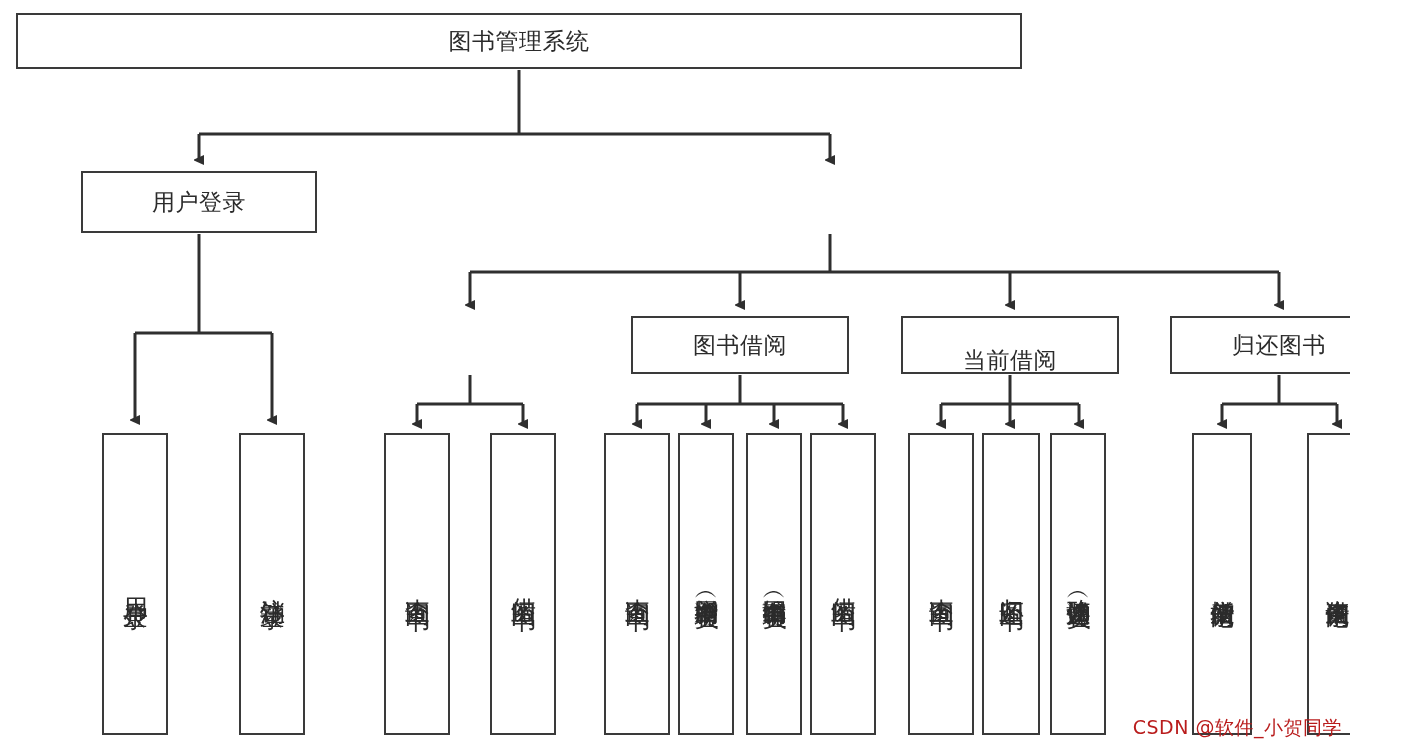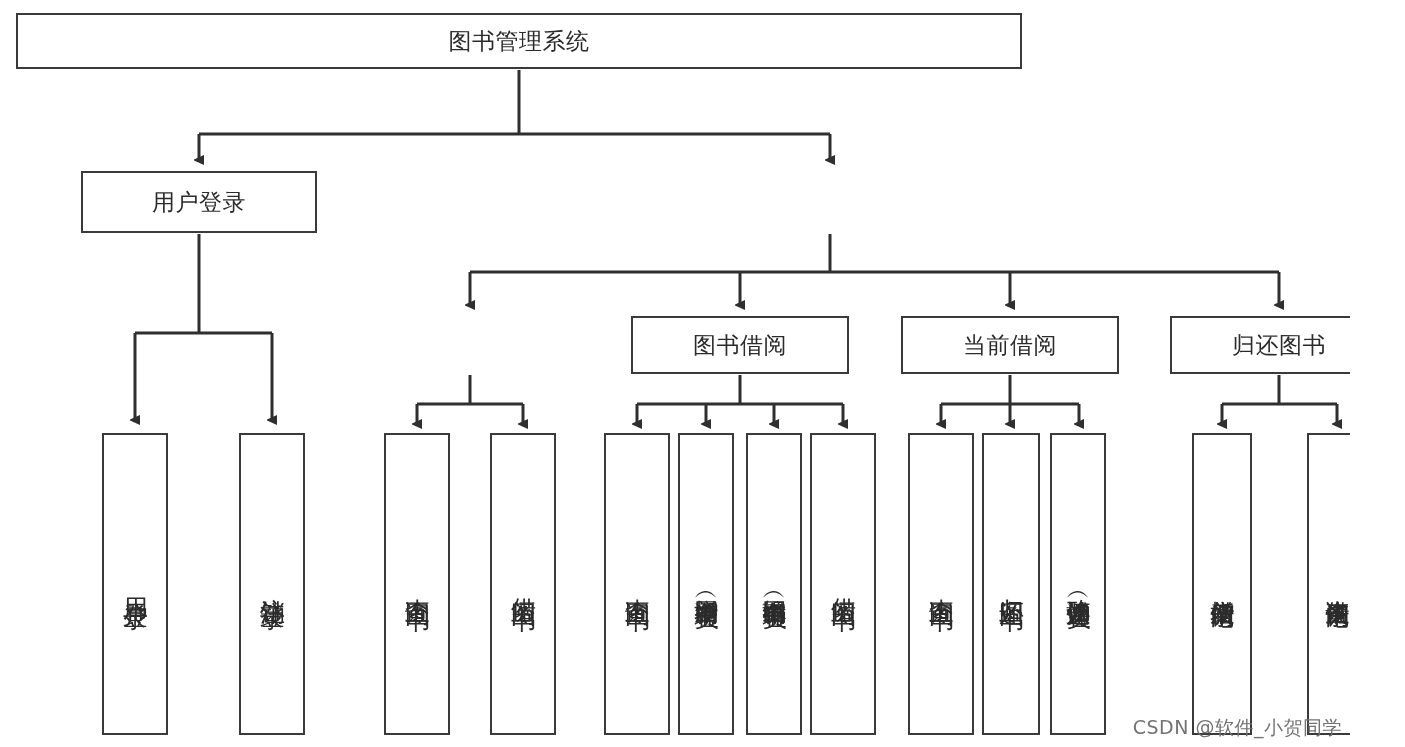--- a/index.html
+++ b/index.html
@@ -60,21 +60,21 @@
   }
   .node.vert.narrow .node-label {
     font-size: 24px;
     letter-spacing: 1px;
   }
   #watermark {
     position: absolute;
     right: 8px;
     bottom: 6px;
     font-size: 19px;
-    color: #737373;
+    color: #b91c1c;
     letter-spacing: 0.5px;
     white-space: nowrap;
   }
 </style>
 </head>
 <body>
 
 <div id="diagram-root">
 
   <svg id="connectors" viewBox="0 0 1405 747" xmlns="http://www.w3.org/2000/svg">
@@ -131,21 +131,21 @@
     <span class="node-label">图书管理系统</span>
   </div>
 
   <div class="node horiz" style="left:81px; top:171px; width:236px; height:62px;">
     <span class="node-label">用户登录</span>
   </div>
 
   <div class="node horiz" style="left:631px; top:316px; width:218px; height:58px;">
     <span class="node-label">图书借阅</span>
   </div>
-  <div class="node horiz" style="left:901px; top:316px; width:218px; height:58px;">
+  <div class="node horiz" style="left:901px; top:316px; width:218px; height:58px;align-items:flex-end;">
     <span class="node-label">当前借阅</span>
   </div>
   <div class="node horiz" style="left:1170px; top:316px; width:218px; height:58px;">
     <span class="node-label">归还图书</span>
   </div>
 
   <div class="node vert" style="left:102px; top:433px; width:66px; height:302px;">
     <span class="node-label">用户登录</span>
   </div>
   <div class="node vert" style="left:239px; top:433px; width:66px; height:302px;">

